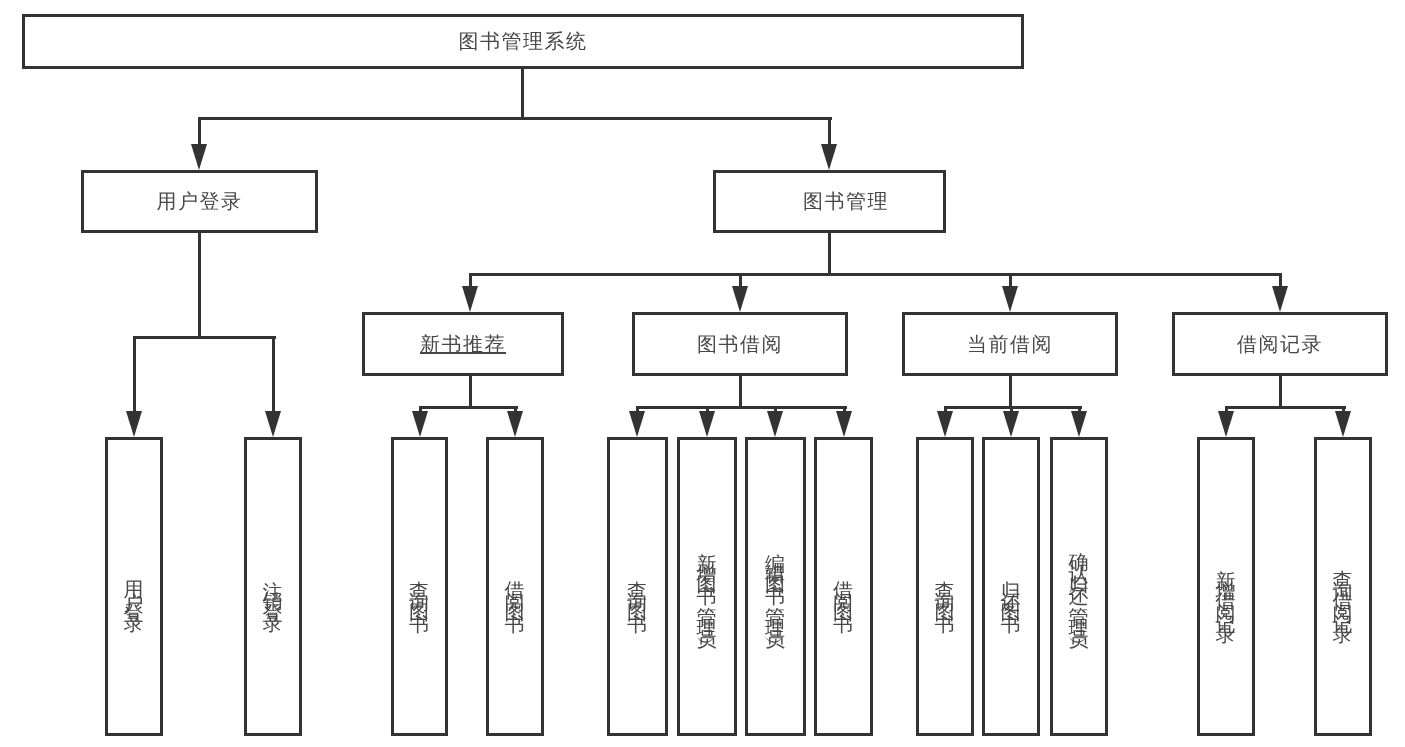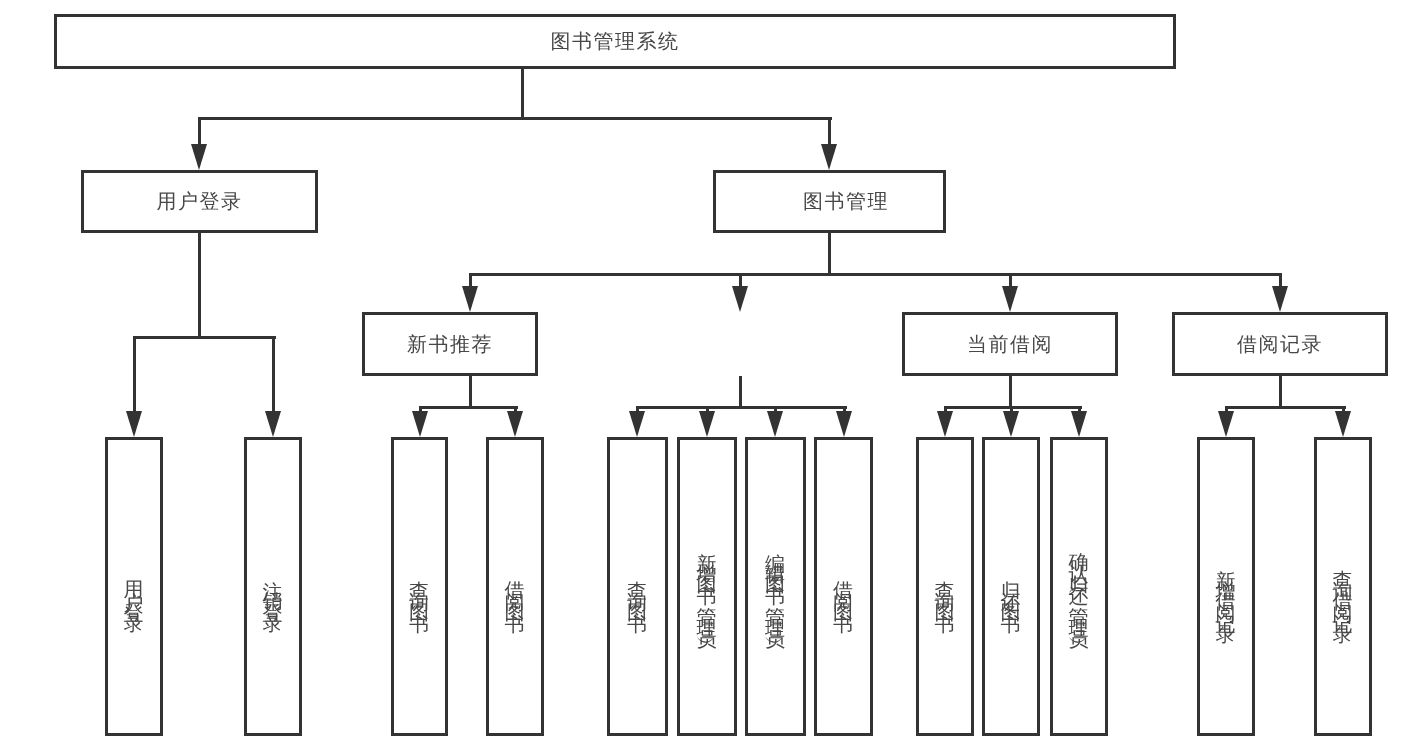--- a/index.html
+++ b/index.html
@@ -55,21 +55,21 @@
     white-space: nowrap;
     z-index: 6;
     letter-spacing: 0.5px;
   }
 </style>
 </head>
 <body>
 
 <div class="canvas">
 
-  <div class="box hbox" style="left:22px;top:14px;width:1122px;height:55px;margin-left:32px;">图书管理系统</div>
+  <div class="box hbox" style="left:22px;top:14px;width:1002px;height:55px;">图书管理系统</div>
 
   <div class="line" style="left:521px;top:69px;width:3px;height:48px;"></div>
   <div class="line" style="left:199px;top:117px;width:633px;height:3px;"></div>
   <div class="line" style="left:198px;top:117px;width:3px;height:30px;"></div>
   <div class="arrow" style="left:191px;top:144px;"></div>
   <div class="line" style="left:828px;top:117px;width:3px;height:30px;"></div>
   <div class="arrow" style="left:821px;top:144px;"></div>
 
   <div class="box hbox" style="left:81px;top:170px;width:237px;height:63px;">用户登录</div>
   <div class="box hbox" style="left:713px;top:170px;width:233px;height:63px;padding-left:33px;">图书管理</div>
@@ -78,21 +78,22 @@
   <div class="line" style="left:470px;top:273px;width:812px;height:3px;"></div>
   <div class="line" style="left:469px;top:273px;width:3px;height:16px;"></div>
   <div class="arrow" style="left:462px;top:286px;"></div>
   <div class="line" style="left:739px;top:273px;width:3px;height:16px;"></div>
   <div class="arrow" style="left:732px;top:286px;"></div>
   <div class="line" style="left:1009px;top:273px;width:3px;height:16px;"></div>
   <div class="arrow" style="left:1002px;top:286px;"></div>
   <div class="line" style="left:1279px;top:273px;width:3px;height:16px;"></div>
   <div class="arrow" style="left:1272px;top:286px;"></div>
 
-  <div class="box hbox" style="left:362px;top:312px;width:176px;height:64px;">新书推荐</div>
+  <div class="box hbox" style="left:362px;top:312px;width:202px;height:64px;text-decoration:underline;">新书推荐</div>
+  <div class="box hbox" style="left:632px;top:312px;width:216px;height:64px;">图书借阅</div>
   <div class="box hbox" style="left:1172px;top:312px;width:216px;height:64px;">借阅记录</div>
   <div class="box hbox" style="left:902px;top:312px;width:216px;height:64px;">当前借阅</div>
 
   <div class="line" style="left:198px;top:233px;width:3px;height:103px;"></div>
   <div class="line" style="left:134px;top:336px;width:142px;height:3px;"></div>
   <div class="line" style="left:133px;top:336px;width:3px;height:77px;"></div>
   <div class="arrow" style="left:126px;top:411px;"></div>
   <div class="line" style="left:272px;top:336px;width:3px;height:77px;"></div>
   <div class="arrow" style="left:265px;top:411px;"></div>
 

